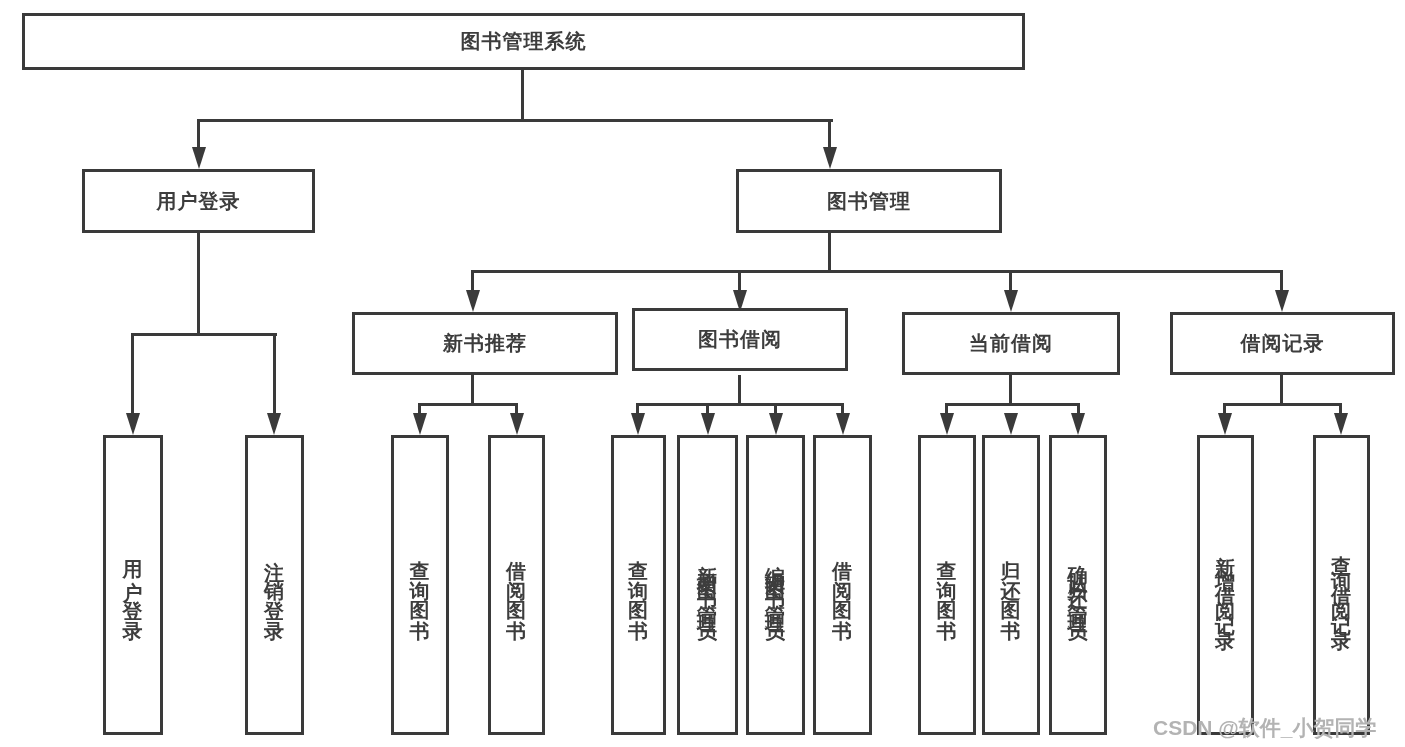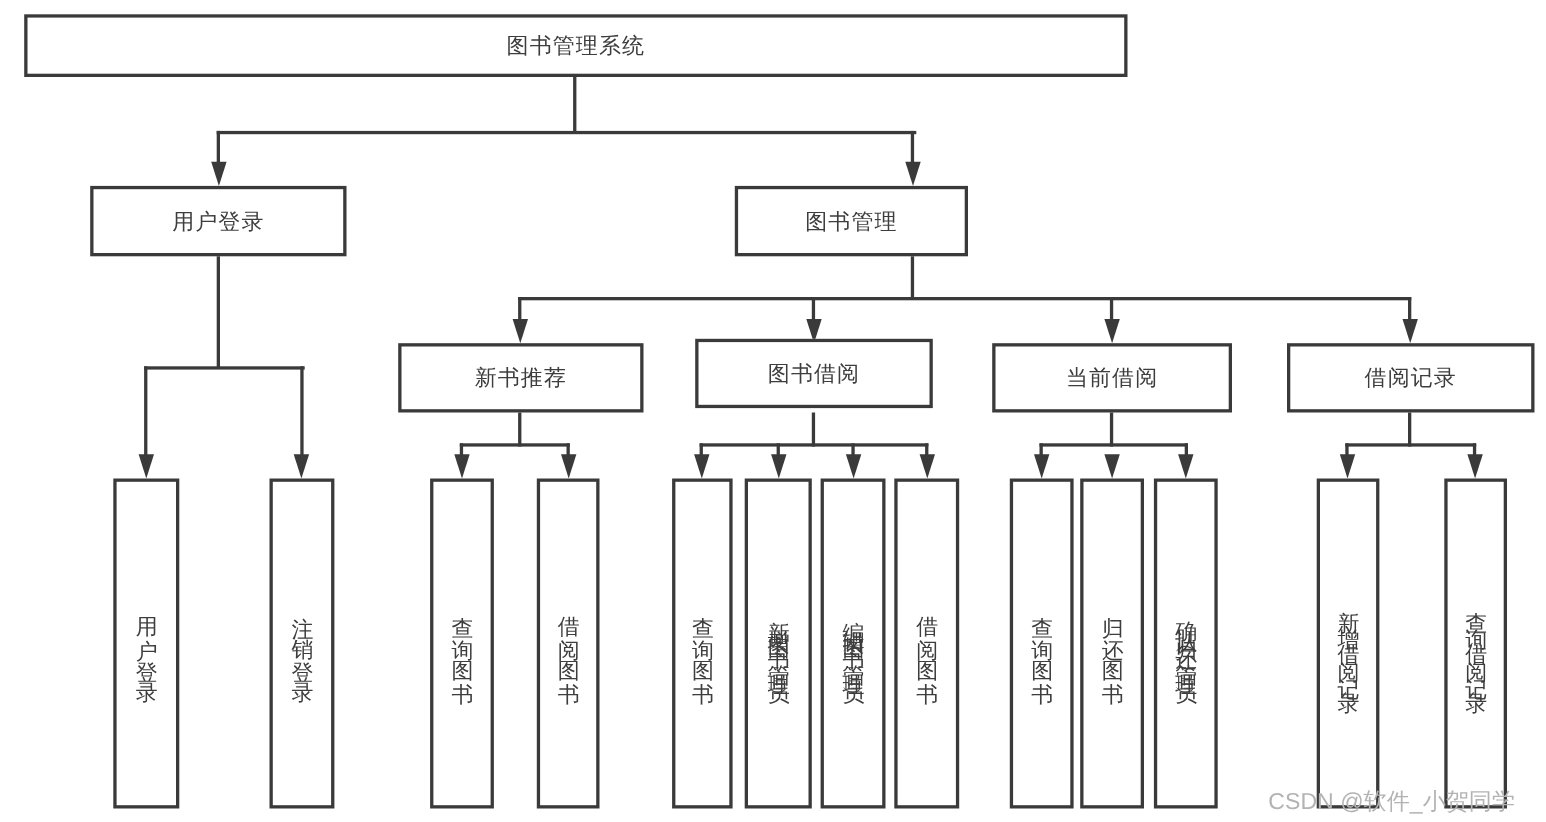--- a/index.html
+++ b/index.html
@@ -4,37 +4,37 @@
 <style>
   html,body{margin:0;padding:0;background:#fff;}
   #canvas{
     position:relative;width:1405px;height:747px;background:var(--bg,#fff);
     font-family:"Liberation Sans","DejaVu Sans",sans-serif;overflow:hidden;
   }
   .box{
     position:absolute;box-sizing:border-box;background:#fff;
     border:3px solid var(--line,#3a3a3a);
     display:flex;align-items:center;justify-content:center;
-    color:var(--text,#3d3d3d);font-size:20px;letter-spacing:1px;
+    color:var(--text,#3d3d3d);font-size:20px;letter-spacing:1px;font-weight:bold;
   }
   .vtext{
     writing-mode:vertical-rl;text-orientation:mixed;
     letter-spacing:20px;line-height:1;white-space:nowrap;
   }
   .hline,.vline{position:absolute;background:var(--line,#3a3a3a);}
   .hline{height:3px;}
   .vline{width:3px;}
   .arrow{
     position:absolute;width:0;height:0;
     border-left:7px solid transparent;border-right:7px solid transparent;
     border-top:22px solid var(--line,#3a3a3a);
   }
   .watermark{
     position:absolute;left:1153px;top:714px;z-index:5;
-    color:var(--wm,#b3b3b3);font-size:21px;pointer-events:none;white-space:nowrap;
+    color:var(--wm,#b3b3b3);font-size:21px;pointer-events:none;white-space:nowrap;font-weight:bold;
   }
 </style>
 </head>
 <body>
 
 <div id="canvas">
 
   <div class="box" style="left:22px;top:13px;width:1003px;height:57px">
     <span>图书管理系统</span>
   </div>
@@ -44,21 +44,21 @@
     <div class="hline" style="left:197px;top:119px;width:636px"></div>
     <div class="vline" style="left:197px;top:119px;height:31px"></div>
     <div class="vline" style="left:828px;top:119px;height:31px"></div>
     <div class="arrow" style="left:192px;top:147px"></div>
     <div class="arrow" style="left:823px;top:147px"></div>
   </div>
 
   <div class="box" style="left:82px;top:169px;width:233px;height:64px">
     <span>用户登录</span>
   </div>
-  <div class="box" style="left:668px;top:169px;width:212px;height:64px">
+  <div class="box" style="left:736px;top:169px;width:266px;height:64px">
     <span>图书管理</span>
   </div>
 
   <div>
     <div class="vline" style="left:197px;top:233px;height:102px"></div>
     <div class="hline" style="left:131px;top:333px;width:146px"></div>
     <div class="vline" style="left:131px;top:333px;height:82px"></div>
     <div class="vline" style="left:273px;top:333px;height:82px"></div>
     <div class="arrow" style="left:126px;top:413px"></div>
     <div class="arrow" style="left:267px;top:413px"></div>
@@ -70,21 +70,21 @@
     <div class="vline" style="left:471px;top:270px;height:23px"></div>
     <div class="vline" style="left:738px;top:270px;height:23px"></div>
     <div class="vline" style="left:1009px;top:270px;height:23px"></div>
     <div class="vline" style="left:1280px;top:270px;height:23px"></div>
     <div class="arrow" style="left:466px;top:290px"></div>
     <div class="arrow" style="left:733px;top:290px"></div>
     <div class="arrow" style="left:1004px;top:290px"></div>
     <div class="arrow" style="left:1275px;top:290px"></div>
   </div>
 
-  <div class="box" style="left:362px;top:312px;width:223px;height:63px">
+  <div class="box" style="left:352px;top:312px;width:266px;height:63px">
     <span>新书推荐</span>
   </div>
   <div class="box" style="left:632px;top:308px;width:216px;height:63px">
     <span>图书借阅</span>
   </div>
   <div class="box" style="left:1170px;top:312px;width:225px;height:63px">
     <span>借阅记录</span>
   </div>
   <div class="box" style="left:902px;top:312px;width:218px;height:63px">
     <span>当前借阅</span>

